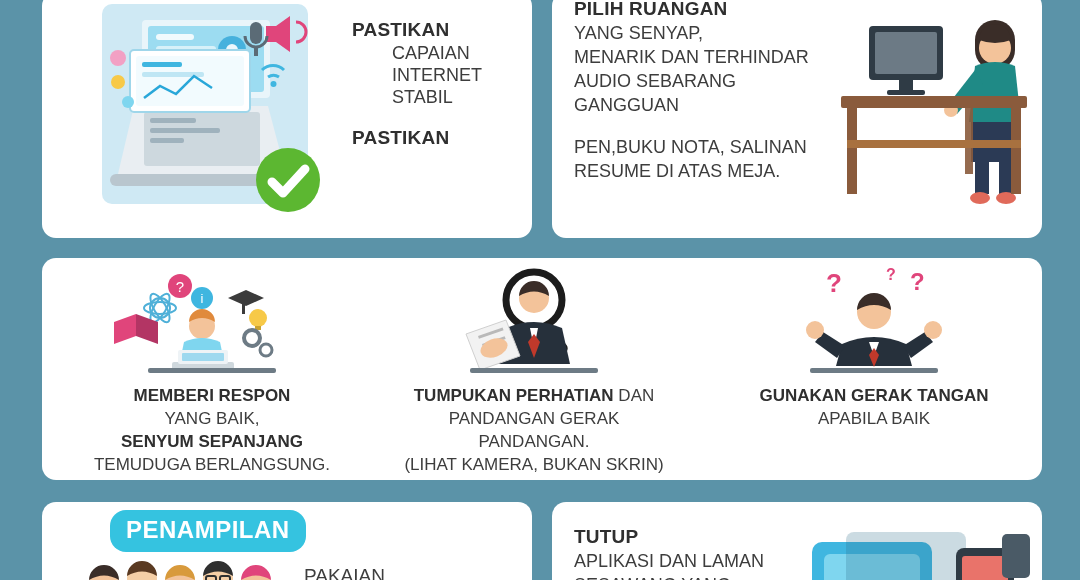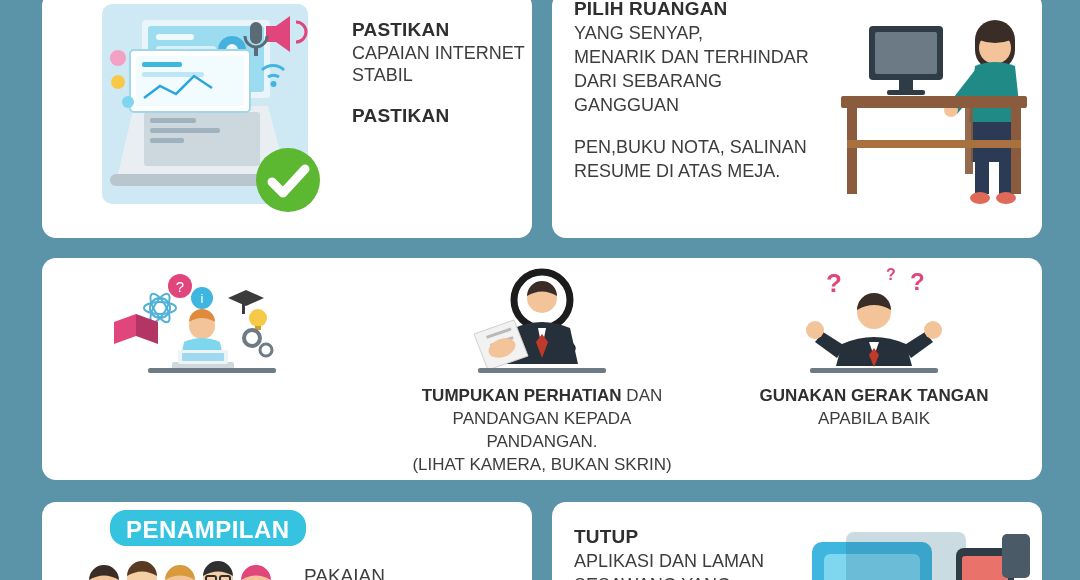--- a/index.html
+++ b/index.html
@@ -29,43 +29,43 @@
 
   
   #card-appearance{left:42px;top:502px;width:490px;height:120px;}
   #card-close{left:552px;top:502px;width:490px;height:120px;}
   .hd{font-weight:bold;color:#2f2f2f;letter-spacing:.2px;}
 
   
   #internet-illus{position:absolute;left:58px;top:6px;width:210px;height:212px;}
   #c1-text{position:absolute;left:310px;top:26px;width:205px;}
   #c1-text .hd{font-size:19px;line-height:24px;}
-  #c1-text .bd{font-size:18px;line-height:22px;color:#3d3d3d;}
+  #c1-text .bd{font-size:18px;line-height:22px;color:#3d3d3d;margin-left:40px;}
   .gap{height:18px;}
 
   
   #c2-text{position:absolute;left:22px;top:4px;width:300px;}
   #c2-text .hd{font-size:19px;line-height:25px;}
   #c2-text .bd{font-size:18px;line-height:24px;color:#3d3d3d;}
   #desk-illus{position:absolute;right:12px;top:8px;width:205px;height:212px;}
 
   
   .col{position:absolute;top:6px;width:320px;height:210px;text-align:center;}
   #col-a{left:10px;}
-  #col-b{left:340px;}
+  #col-b{left:332px;}
   #col-c{left:672px;}
   .col .art{height:120px;position:relative;}
   .col .cap{font-size:17px;line-height:23px;color:#3d3d3d;padding:0 8px;}
   .col .cap b{color:#2f2f2f;}
 
   
   #appearance-badge{
     position:absolute;left:68px;top:8px;
     background:#35c3e0;color:#ffffff;font-weight:bold;
-    font-size:24px;letter-spacing:.5px;padding:6px 16px 2px;border-radius:16px;
+    font-size:24px;letter-spacing:.5px;padding:6px 16px 8px;border-radius:16px;
   }
   #appearance-people{position:absolute;left:34px;top:58px;width:210px;height:62px;}
   #appearance-text{position:absolute;left:262px;top:62px;width:220px;font-size:19px;line-height:24px;color:#3d3d3d;}
 
   #c5-text{position:absolute;left:22px;top:22px;width:290px;}
   #c5-text .hd{font-size:19px;line-height:25px;}
   #c5-text .bd{font-size:18px;line-height:24px;color:#3d3d3d;}
   #close-illus{position:absolute;right:6px;top:24px;width:230px;height:96px;}
 
   svg{display:block;}
@@ -142,21 +142,21 @@
       <div class="gap"></div>
       <div class="hd">PASTIKAN</div>
     </div>
   </div>
 
   <div class="card" id="card-room">
     <div id="c2-text">
       <div class="hd">PILIH RUANGAN</div>
       <div class="bd" style="white-space:pre-line">YANG SENYAP,
 MENARIK DAN TERHINDAR
-DARI SEBARANG
+AUDIO SEBARANG
 GANGGUAN</div>
       <div class="gap"></div>
       <div class="bd" style="white-space:pre-line">PEN,BUKU NOTA, SALINAN
 RESUME DI ATAS MEJA.</div>
     </div>
 
     <div id="desk-illus">
       <svg viewBox="0 0 205 212" width="205" height="212">
 
         <rect x="44" y="26" width="74" height="54" rx="4" fill="#2f3b45"></rect>
@@ -214,20 +214,26 @@
 
           <circle cx="150" cy="62" r="13" fill="#f3c39a"></circle>
           <path d="M137 58 a13 13 0 0 1 26 0 q-13 -8 -26 0z" fill="#e08a3c"></path>
           <path d="M132 78 q18 -8 36 0 l5 24 h-46 z" fill="#7fd6ef"></path>
           <rect x="120" y="98" width="62" height="8" rx="2" fill="#cfd8dd"></rect>
           <rect x="126" y="86" width="50" height="14" rx="2" fill="#eef3f6"></rect>
           <rect x="130" y="89" width="42" height="8" rx="1" fill="#9ed9ef"></rect>
           <rect x="96" y="104" width="128" height="5" rx="2" fill="#6d7b85"></rect>
         </svg>
       </div>
+      <div class="cap">
+        <b>MEMBERI RESPON</b><br>
+        <span>YANG BAIK,</span><br>
+        <b>SENYUM SEPANJANG</b><br>
+        <span>TEMUDUGA BERLANGSUNG.</span>
+      </div>
     </div>
 
     <div class="col" id="col-b">
       <div class="art">
         <svg viewBox="0 0 320 120" width="320" height="120">
 
           <circle cx="160" cy="36" r="28" fill="none" stroke="#1c1c1c" stroke-width="7"></circle>
           <rect x="176" y="58" width="10" height="34" rx="5" fill="#1c1c1c" transform="rotate(-40 181 75)"></rect>
           <circle cx="160" cy="36" r="23" fill="#ffffff" opacity=".35"></circle>
 
@@ -241,21 +247,21 @@
           <path d="M92 70 l40 -14 l14 36 l-40 14z" fill="#f2f2f2" stroke="#cfcfcf"></path>
           <rect x="104" y="72" width="26" height="3" fill="#b9b9b9" transform="rotate(-19 104 72)"></rect>
           <rect x="108" y="80" width="24" height="3" fill="#b9b9b9" transform="rotate(-19 108 80)"></rect>
 
           <ellipse cx="120" cy="84" rx="14" ry="9" fill="#f3c39a" transform="rotate(-20 120 84)"></ellipse>
           <rect x="96" y="104" width="128" height="5" rx="2" fill="#6d7b85"></rect>
         </svg>
       </div>
       <div class="cap">
         <b>TUMPUKAN PERHATIAN</b><span> DAN</span><br>
-        <span>PANDANGAN KEPADA</span><br>
+        <span>PANDANGAN GERAK</span><br>
         <span>PANDANGAN.</span><br>
         <span>(LIHAT KAMERA, BUKAN SKRIN)</span>
       </div>
     </div>
 
     <div class="col" id="col-c">
       <div class="art">
         <svg viewBox="0 0 320 120" width="320" height="120">
           <text x="112" y="28" font-size="26" font-weight="bold" fill="#e0457b" font-family="Liberation Sans">?</text>
           <text x="196" y="26" font-size="24" font-weight="bold" fill="#e0457b" font-family="Liberation Sans">?</text>

